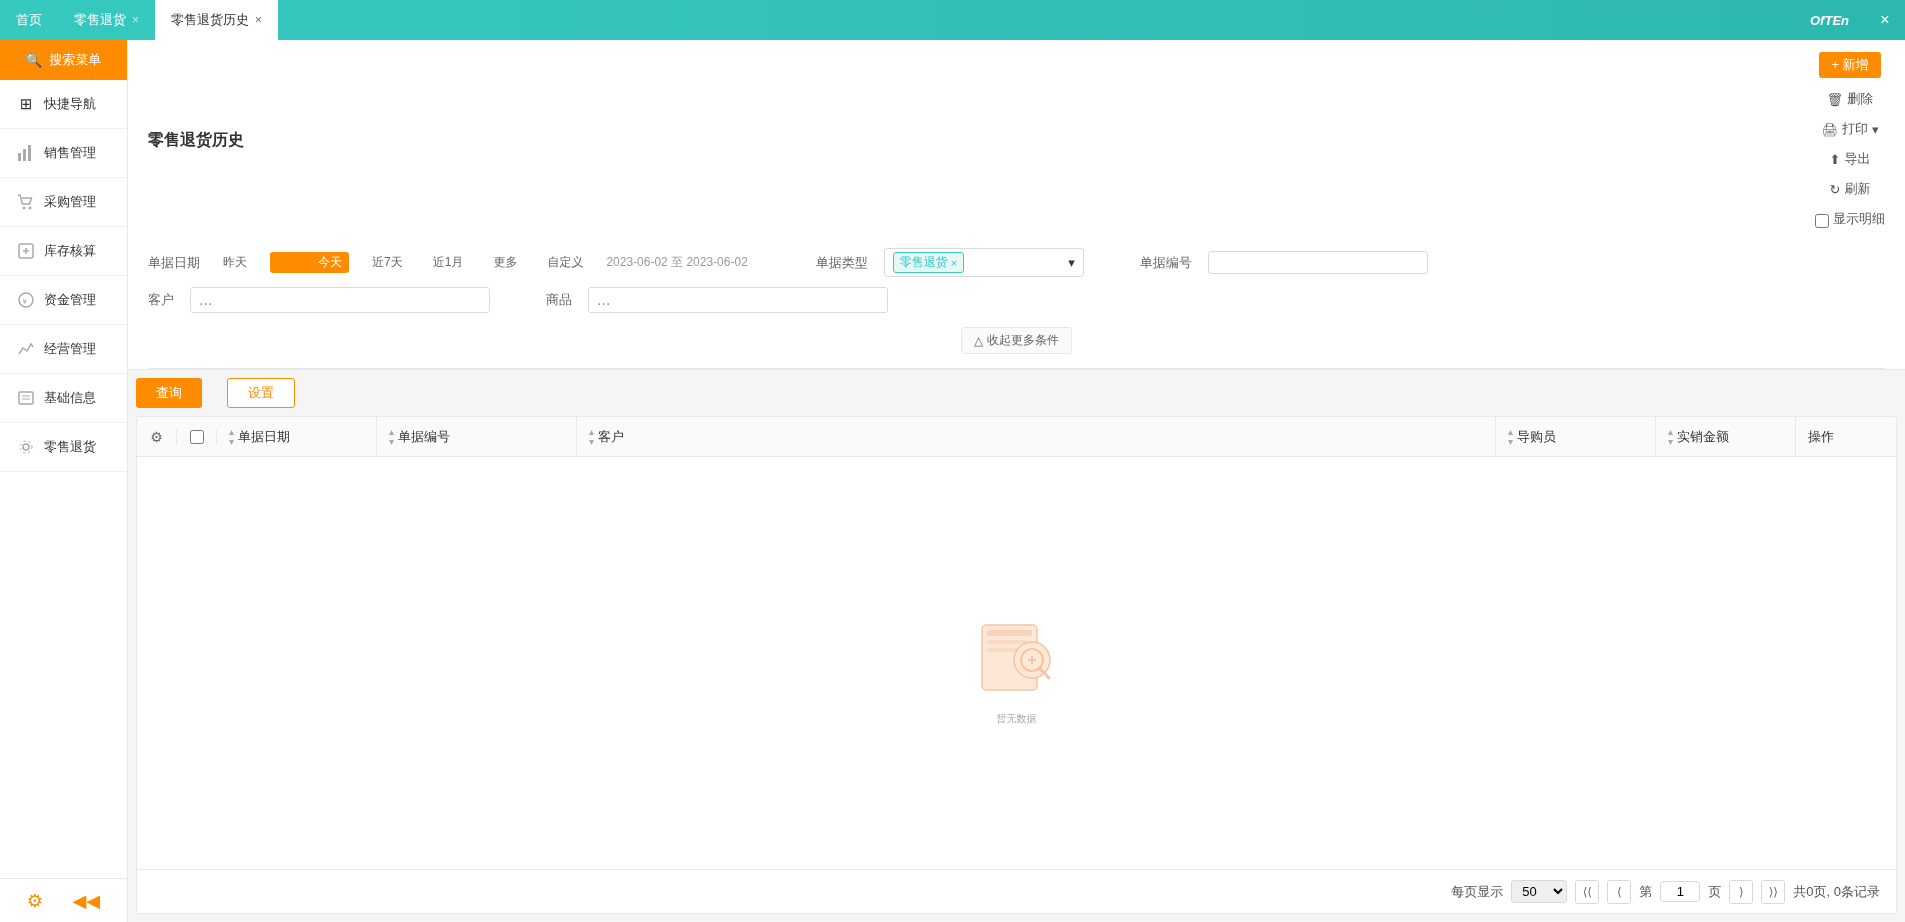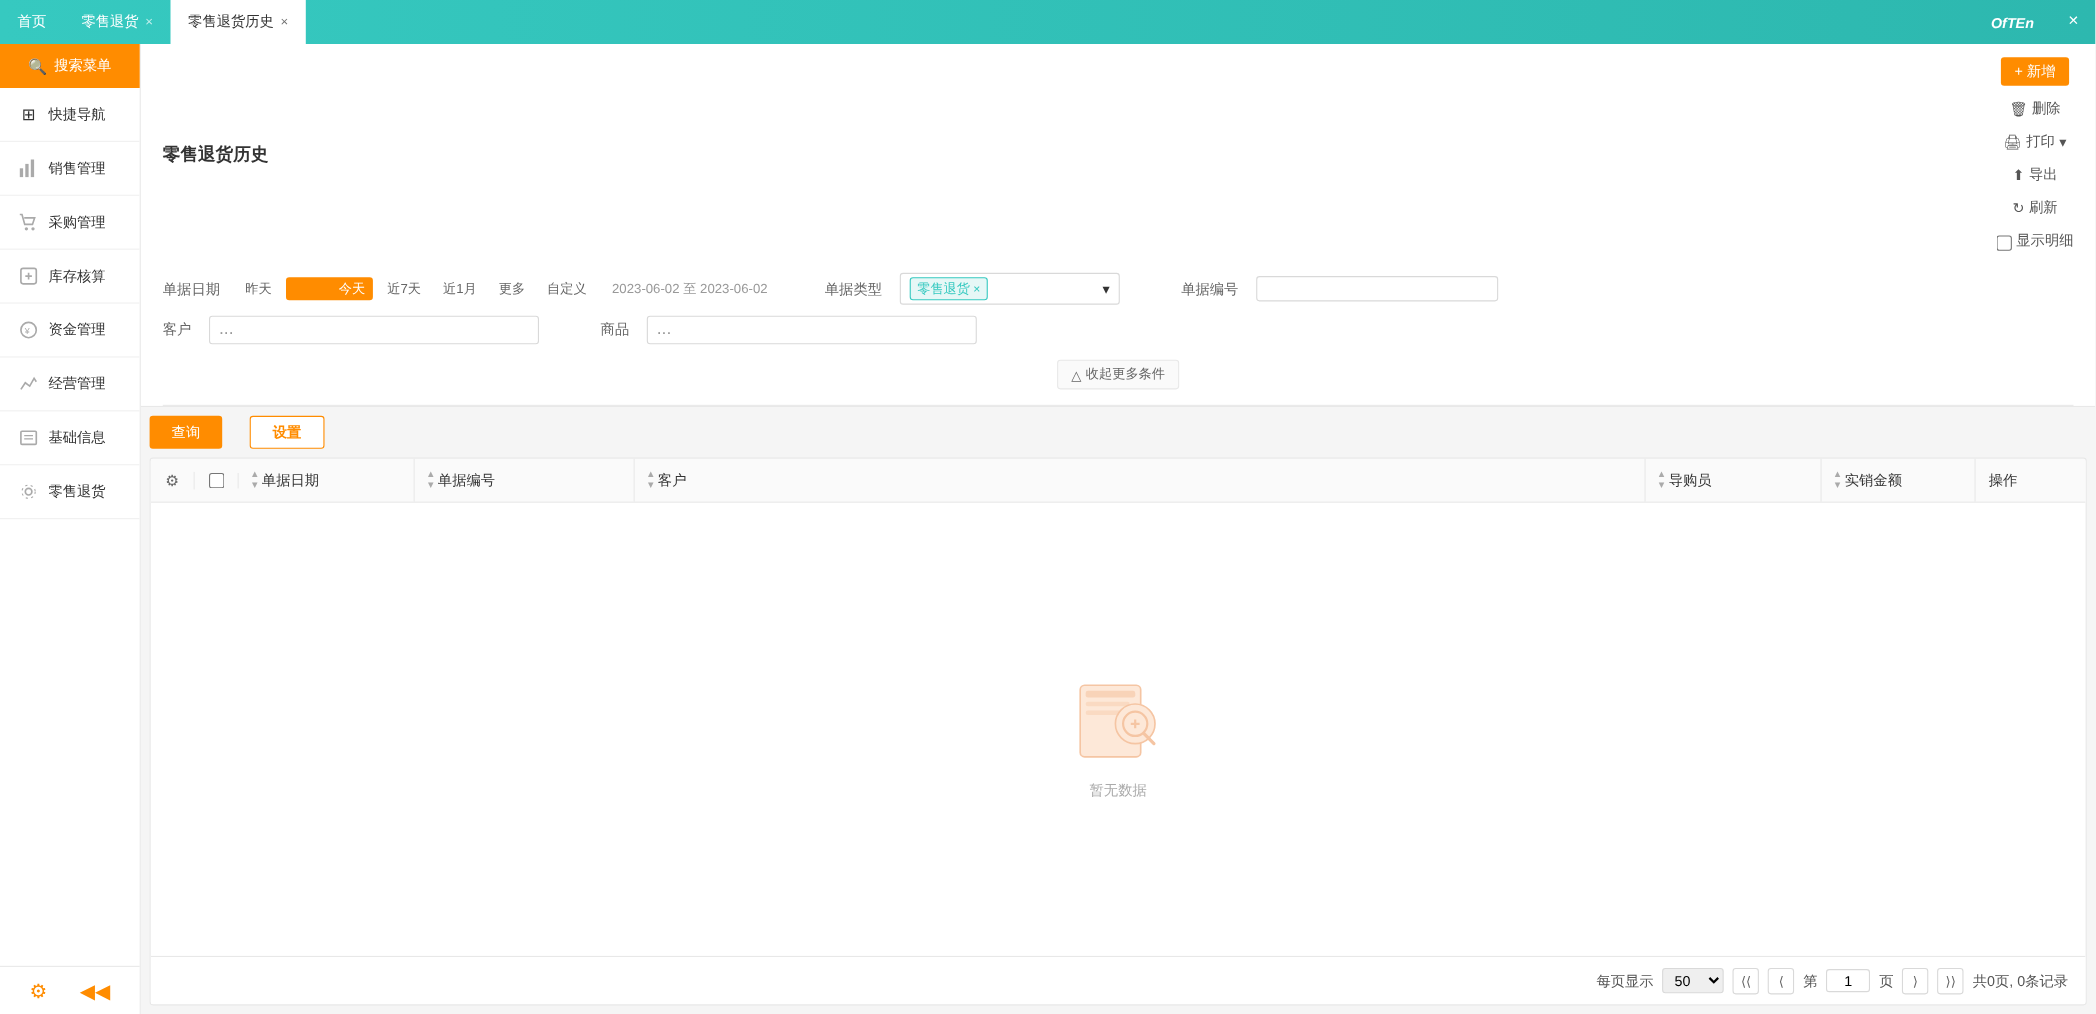--- a/index.html
+++ b/index.html
@@ -188,21 +188,21 @@
       flex-wrap: wrap;
     }
     .filter-label {
       font-size: 13px;
       color: #666;
       white-space: nowrap;
     }
     .filter-date-group {
       display: flex;
       align-items: center;
-      gap: 6px;
+      gap: 16px;
       font-size: 13px;
     }
     .date-btn {
       padding: 2px 7px;
       border-radius: 3px;
       cursor: pointer;
       font-size: 12px;
       color: #666;
     }
     .date-btn.active {
@@ -330,21 +330,21 @@
       flex-direction: column;
       align-items: center;
       justify-content: center;
       color: #999;
     }
     .empty-icon {
       width: 100px;
       height: 100px;
       margin-bottom: 12px;
     }
-    .empty-text { font-size: 13px; color: #aaa; }
+    .empty-text { font-size: 10px; color: #aaa; }
 
     
     .table-footer {
       height: 44px;
       background: #fff;
       border-top: 1px solid #e8e8e8;
       display: flex;
       align-items: center;
       justify-content: flex-end;
       padding: 0 16px;
@@ -528,21 +528,21 @@
           <div class="filter-date-group">
             <span class="date-btn">昨天</span>
             <span class="date-btn active">今天</span>
             <span class="date-btn">近7天</span>
             <span class="date-btn">近1月</span>
             <span class="date-btn">更多</span>
             <span class="date-btn">自定义</span>
           </div>
           <span class="date-range">2023-06-02 至 2023-06-02</span>
 
-          <span class="filter-label" style="margin-left: 36px;">单据类型</span>
+          <span class="filter-label" style="margin-left: 52px;">单据类型</span>
           <div class="filter-select">
             <div class="filter-tag">
               <span>零售退货</span>
               <span class="tag-close">×</span>
             </div>
             <span style="flex:1"></span>
             <span>▾</span>
           </div>
 
           <span class="filter-label" style="margin-left: 40px;">单据编号</span>
@@ -565,21 +565,21 @@
           <div class="collapse-btn">
             <span>△</span>
             <span>收起更多条件</span>
           </div>
         </div>
       </div>
     </div>
 
     <div style="display:flex; gap:25px; padding: 8px 22px 0 8px;">
       <button class="toolbar-btn primary" style="padding: 5px 20px; font-size:13px;">查询</button>
-      <button class="toolbar-btn secondary" style="padding: 5px 20px; font-size:13px;font-weight:bold;">设置</button>
+      <button class="toolbar-btn secondary" style="padding: 5px 20px; font-size:13px;">设置</button>
     </div>
 
     <div class="table-container">
       <div class="table-head">
         <div class="th-settings">⚙</div>
         <div class="th-check">
           <input type="checkbox" class="checkbox-input" style="">
         </div>
         <div class="th-cell date">
           <div class="sort-icon">

